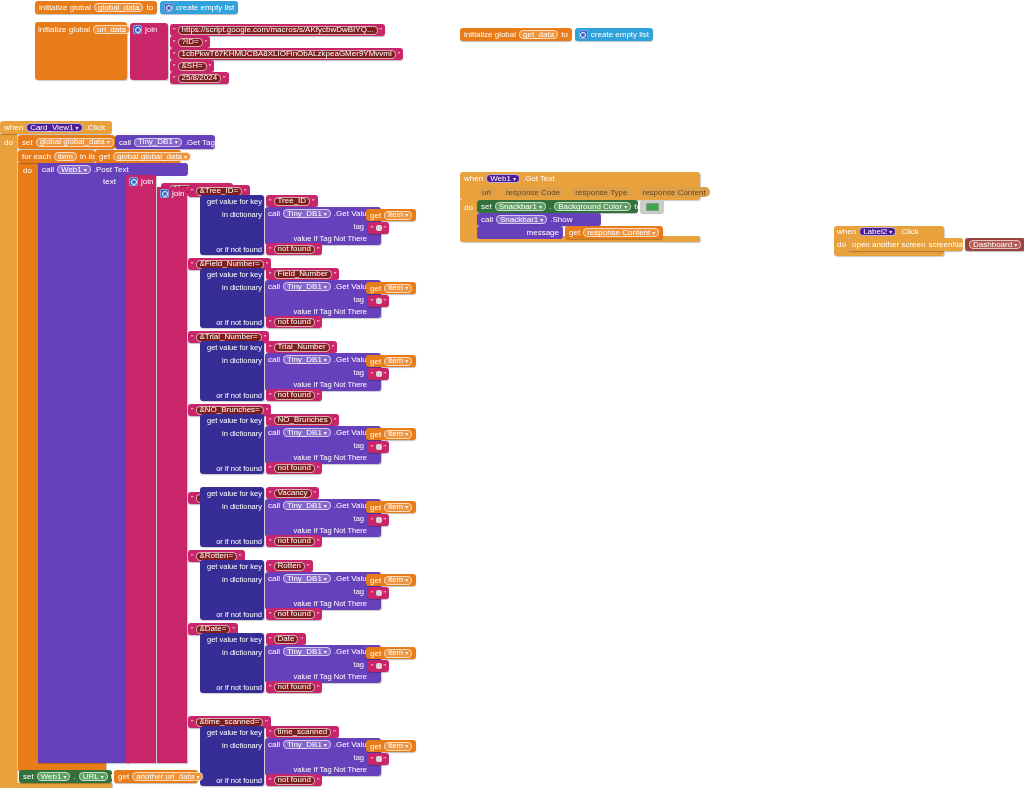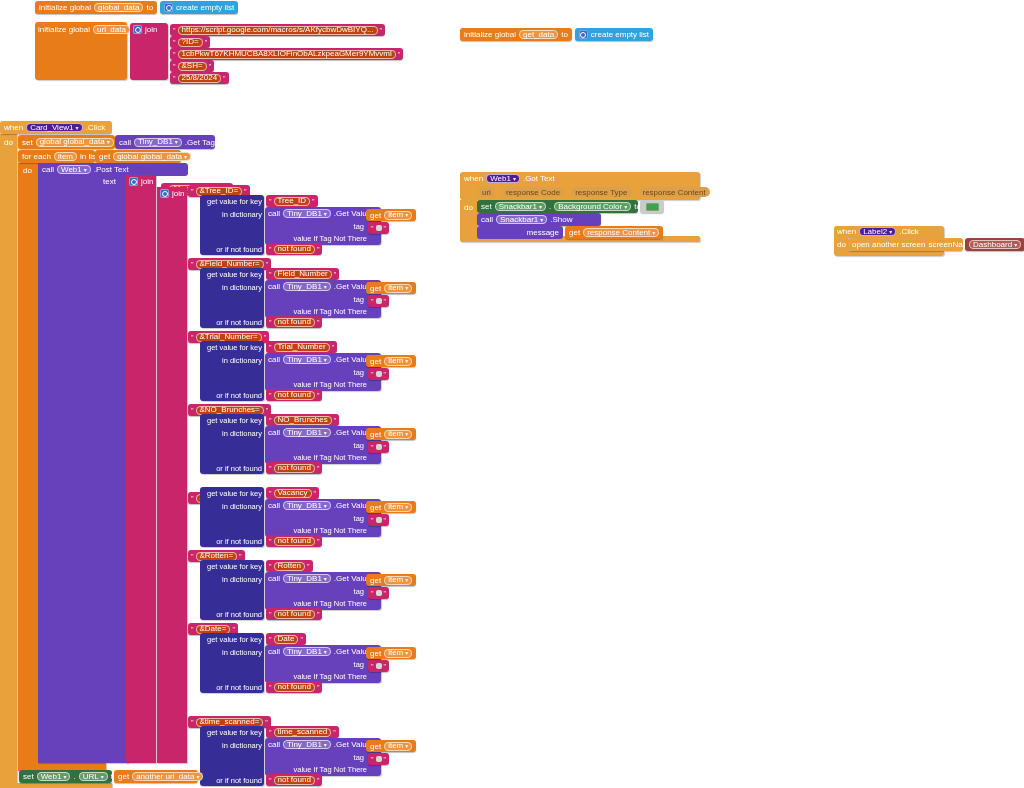--- a/index.html
+++ b/index.html
@@ -16,21 +16,21 @@
   .c-pink{background:#C9256B}
   .c-blue{background:#31A3DC}
   .c-purple{background:#6741BC}
   .c-navy{background:#372D96}
   .c-green{background:#33713C}
   .c-maroon{background:#9A423E}
   .p-gold{background:#4c1d95}
   .p-orange{background:#F0953F}
   .p-purple{background:#8668CC}
   .p-green{background:#5F9E63}
-  .p-pink{background:#c2410c}
+  .p-pink{background:#7f1d1d}
   .p-maroon{background:#B25B54}
   .p-param{background:#DCA04C;color:#6E4714;border-radius:6px;padding:0 4px;height:10px;display:inline-flex;align-items:center;white-space:nowrap}
   .strblk{background:#C9256B;border-radius:3px;height:12px;display:inline-flex;align-items:center;gap:2px;padding:0 3px;box-shadow:0 1px 1px rgba(0,0,0,.25);white-space:nowrap}
   .strblk::before{content:'"';font-size:7px;opacity:.95}
   .strblk::after{content:'"';font-size:7px;opacity:.95}
   .emptybox{width:6px;height:6px;background:#d8d8d8;border-radius:2px;display:inline-block}
   .mut{width:9px;height:9px;min-width:9px;background:#3B66C4;border-radius:2px;display:inline-flex;align-items:center;justify-content:center;box-shadow:0 0 0 1px rgba(255,255,255,.4) inset}
   .mut::after{content:"";width:4px;height:4px;border:1px solid #fff;border-radius:50%}
   .lbl{white-space:nowrap}
   .nlabel{font-size:7.5px;white-space:nowrap}

